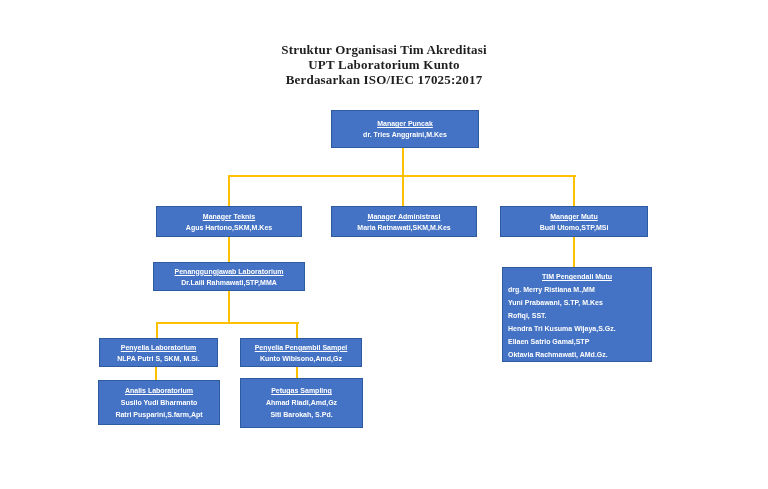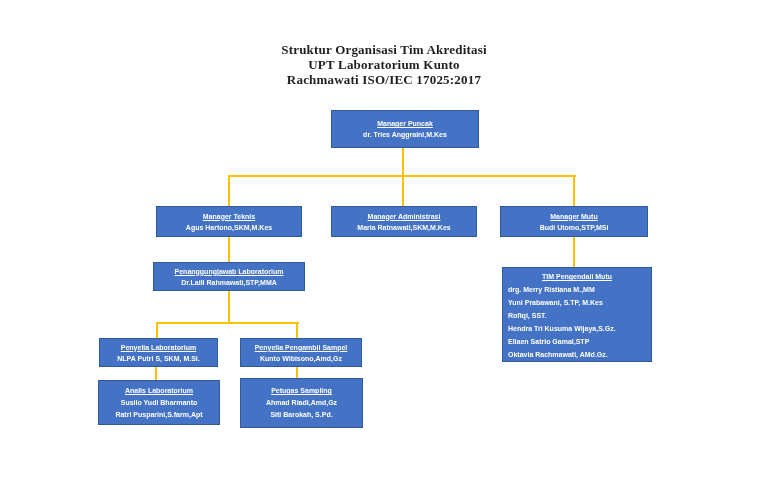--- a/index.html
+++ b/index.html
@@ -54,21 +54,21 @@
   .c-v6 { left:573px; top:237px; width:2px;  height:30px; } 
 </style>
 </head>
 <body>
 
 <div class="stage">
 
   <div class="chart-title">
     <div>Struktur Organisasi Tim Akreditasi</div>
     <div>UPT Laboratorium Kunto</div>
-    <div>Rachmawati ISO/IEC 17025:2017</div>
+    <div>Berdasarkan ISO/IEC 17025:2017</div>
   </div>
 
   <div class="conn c-v1"></div>
   <div class="conn c-h1"></div>
   <div class="conn c-v2"></div>
   <div class="conn c-v4"></div>
   <div class="conn c-v5"></div>
   <div class="conn c-v6"></div>
   <div class="conn c-v7"></div>
   <div class="conn c-h2"></div>

